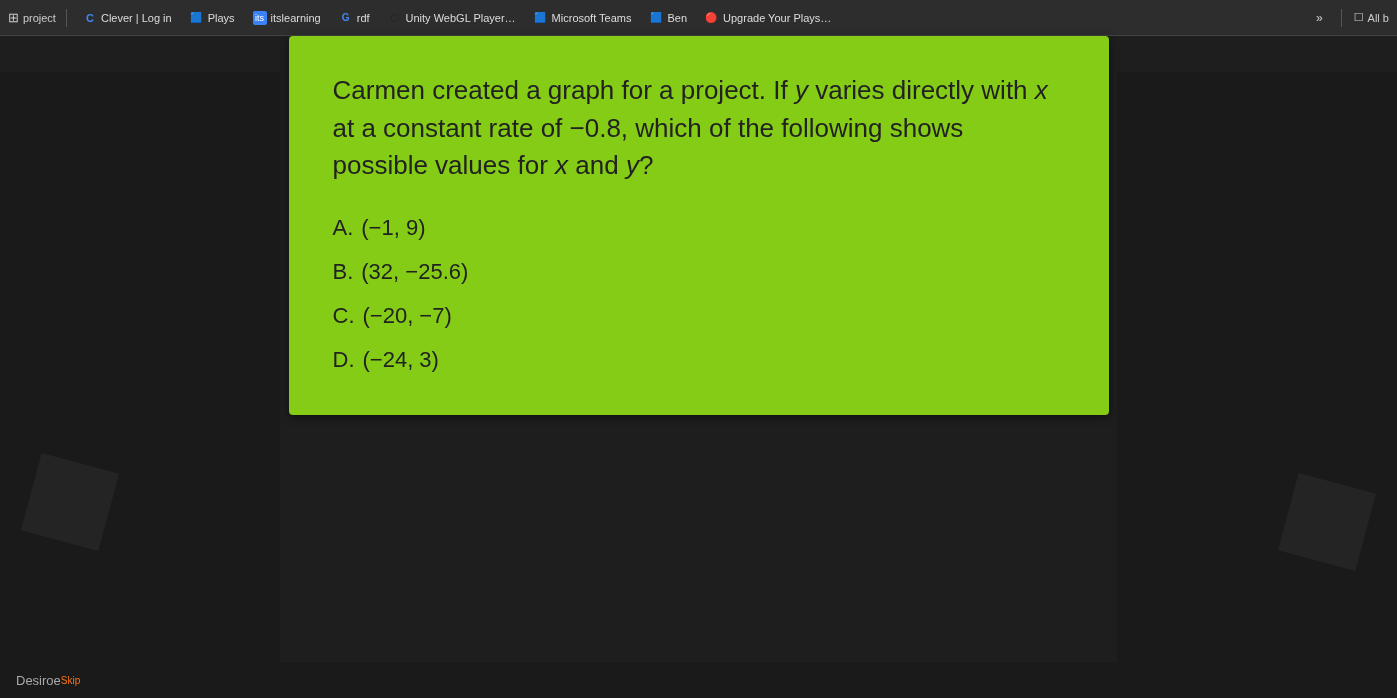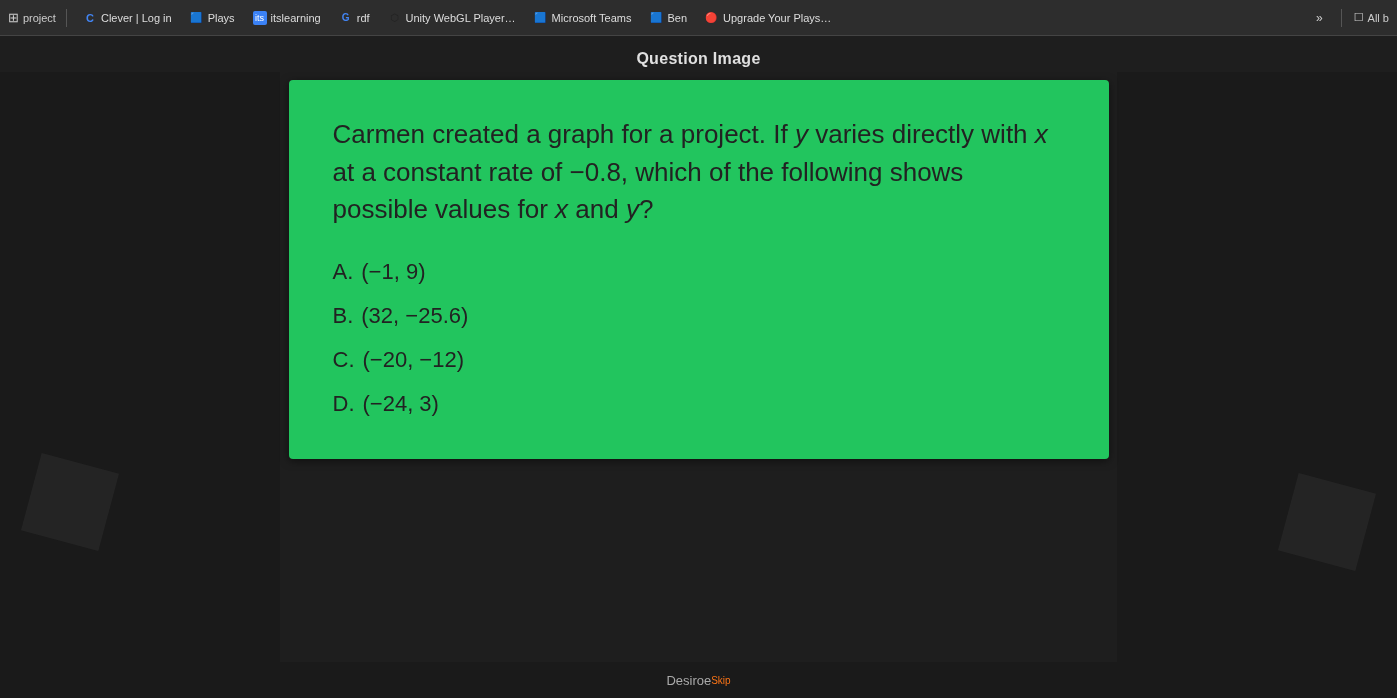--- a/index.html
+++ b/index.html
@@ -119,21 +119,21 @@
     .question-title-bar {
       text-align: center;
       padding: 14px 0 12px 0;
       color: #e0e0e0;
       font-size: 16px;
       font-weight: 600;
       letter-spacing: 0.3px;
     }
 
     .question-card {
-      background: #22c55e;
+      background: #84cc16;
       border-radius: 4px;
       padding: 36px 44px 40px 44px;
       box-shadow: 0 2px 8px rgba(0,0,0,0.5);
     }
 
     .question-text {
       font-size: 26px;
       line-height: 1.45;
       color: #222;
       margin-bottom: 28px;
@@ -169,21 +169,21 @@
     
     .footer {
       position: absolute;
       bottom: 0;
       left: 0;
       right: 0;
       height: 36px;
       background: #1a1a1a;
       display: flex;
       align-items: center;
-      justify-content: center;
+      justify-content: flex-start;
       padding: 0 16px;
       z-index: 10;
     }
 
     .footer-user {
       color: #aaa;
       font-size: 13px;
     }
 
     .footer-skip {
@@ -288,21 +288,20 @@
   </div>
 </div>
 
 <div class="main-content">
 
   <div class="side-left"></div>
   <div class="side-right"></div>
 
   <div class="question-container">
 
-    <div class="question-title-bar">Question Image</div>
 
     <div class="question-card">
 
       <div class="question-text">
         <span>Carmen created a graph for a project. If </span><em>y</em><span> varies directly with </span><em>x</em><span> at a constant rate of −0.8, which of the following shows possible values for </span><em>x</em><span> and </span><em>y</em><span>?</span>
       </div>
 
       <div class="answer-options">
 
         <div class="answer-option">
@@ -310,21 +309,21 @@
           <span>(−1, 9)</span>
         </div>
 
         <div class="answer-option">
           <span class="answer-label">B.</span>
           <span>(32, −25.6)</span>
         </div>
 
         <div class="answer-option">
           <span class="answer-label">C.</span>
-          <span>(−20, −12)</span>
+          <span>(−20, −7)</span>
         </div>
 
         <div class="answer-option">
           <span class="answer-label">D.</span>
           <span>(−24, 3)</span>
         </div>
 
       </div>
     </div>
   </div>

